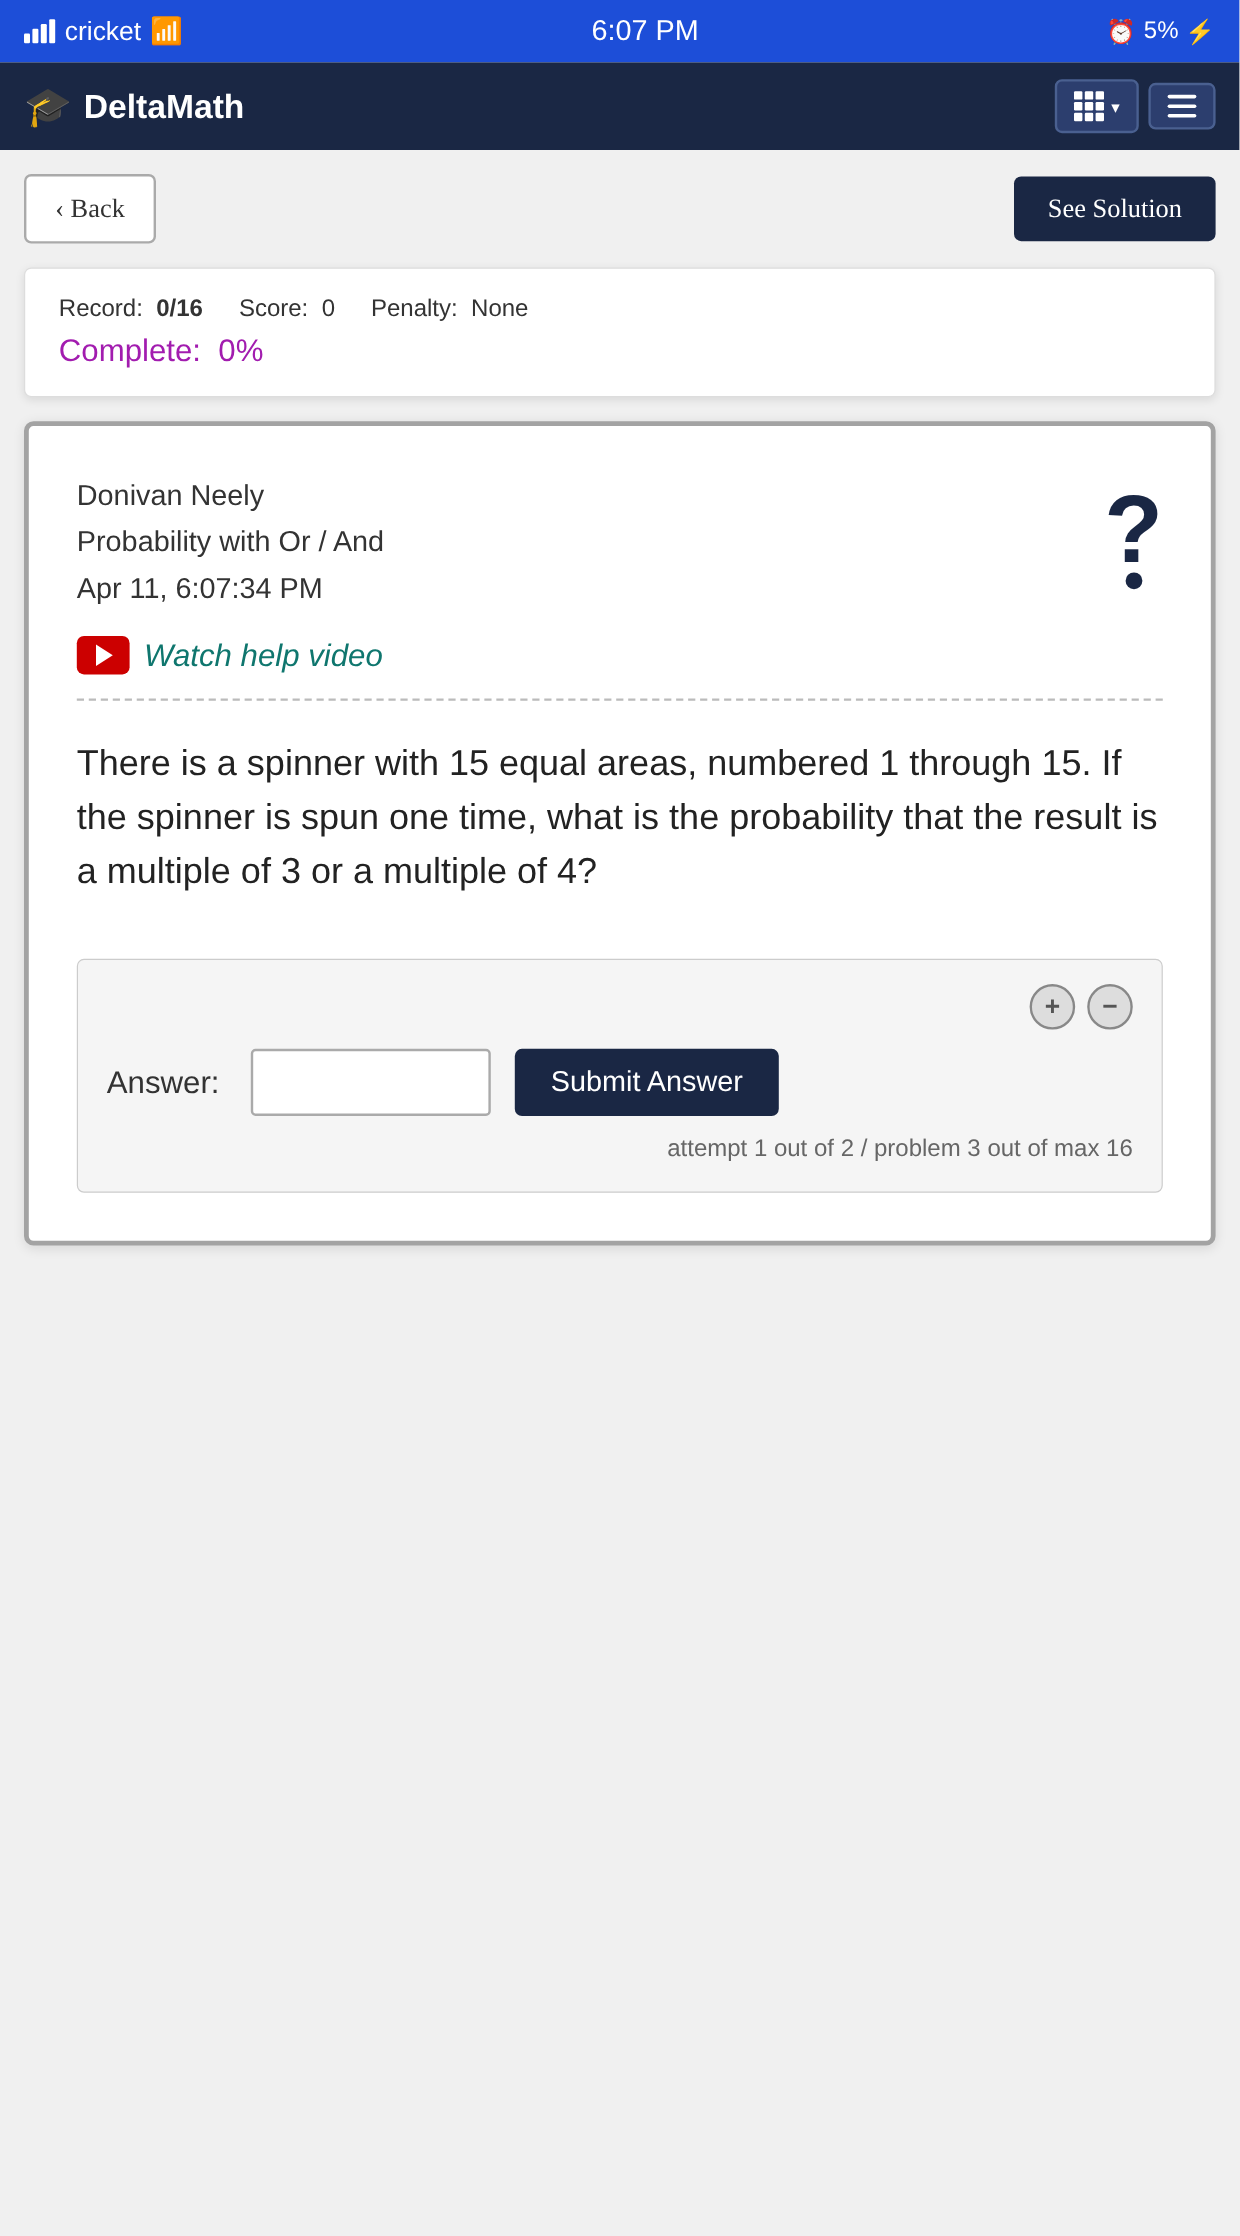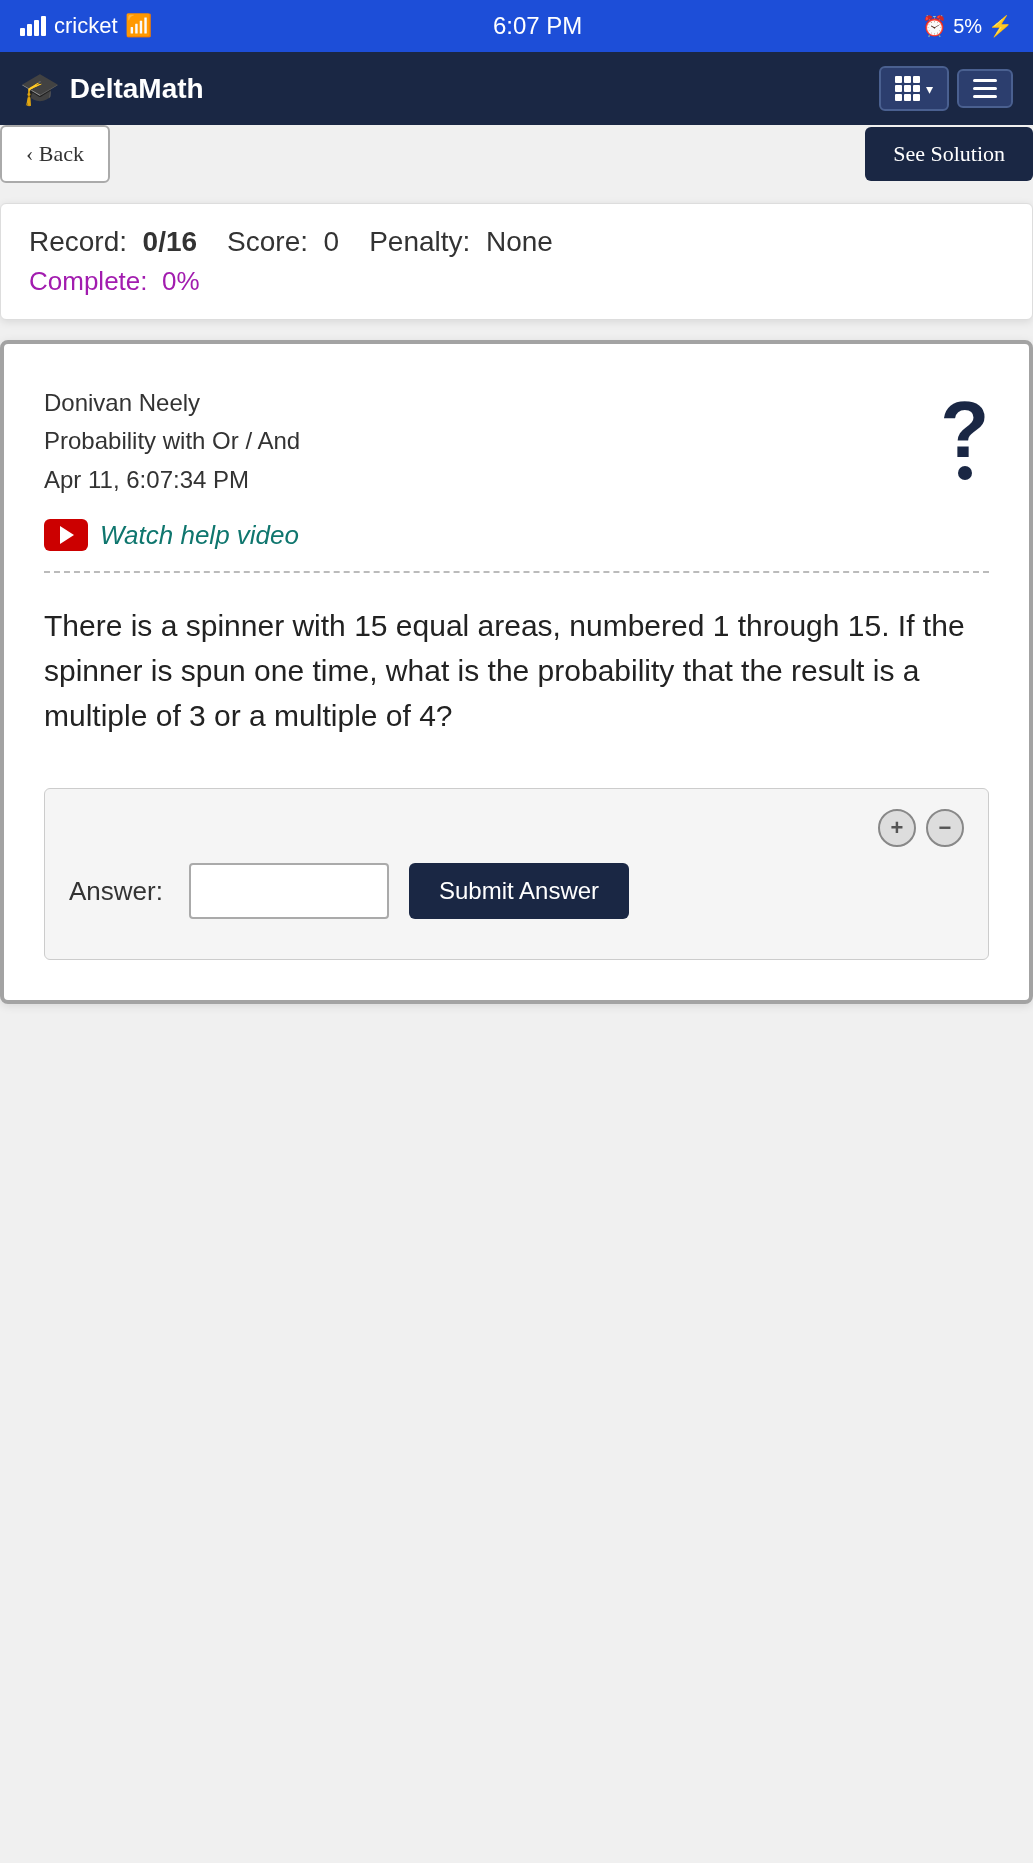--- a/index.html
+++ b/index.html
@@ -126,20 +126,21 @@
       display: block;
       width: 24px;
       height: 3px;
       background: white;
       border-radius: 2px;
     }
 
     
     .main {
       background: #f0f0f0;
+      padding: 20px;
     }
 
     
     .action-bar {
       display: flex;
       justify-content: space-between;
       align-items: center;
       margin-bottom: 20px;
     }
     .back-btn {
@@ -185,21 +186,21 @@
       background: white;
       border: 1px solid #ddd;
       border-radius: 6px;
       padding: 22px 28px;
       margin-bottom: 20px;
       box-shadow: 0 2px 8px rgba(0,0,0,0.1);
     }
     .record-line {
       display: flex;
       gap: 30px;
-      font-size: 28px;
+      font-size: 20px;
       font-family: Arial, sans-serif;
       color: #333;
       margin-bottom: 8px;
     }
     .complete-line {
       font-size: 26px;
       font-family: Arial, sans-serif;
       color: #a21caf;
     }
 
@@ -467,17 +468,18 @@
     <div class="answer-area">
       <div class="answer-controls-top">
         <button class="plus-btn">+</button>
         <button class="minus-btn">−</button>
       </div>
       <div class="answer-row">
         <span class="answer-label">Answer:</span>
         <input type="text" class="answer-input" value="" style="">
         <button class="submit-btn">Submit Answer</button>
       </div>
+      <div class="attempt-text">attempt 1 out of 2 / problem 3 out of max 16</div>
     </div>
 
   </div>
 
 </div>
 
 </body></html>

